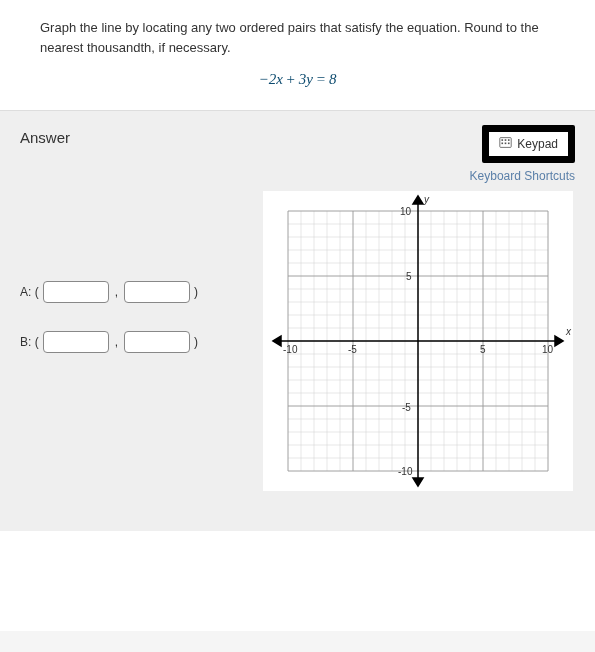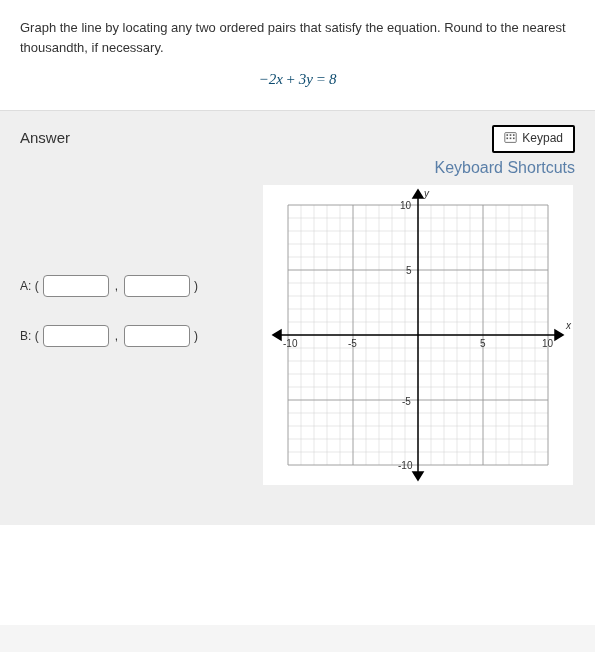--- a/index.html
+++ b/index.html
@@ -1,27 +1,27 @@
 <!DOCTYPE html>
 <html><head>
 <meta charset="utf-8">
 <style>
   * { box-sizing: border-box; margin: 0; padding: 0; }
   body { font-family: Arial, sans-serif; background: #f5f5f5; width: 595px; }
   .question-section { background: #fff; padding: 18px 20px 22px; border-bottom: 1px solid #ddd; }
-  .question-text { font-size: 13px; color: #333; line-height: 1.5; }
+  .question-text { font-size: 13px; color: #333; line-height: 1.5; margin-left: 20px; }
   .equation { text-align: center; font-family: 'Times New Roman', serif; font-size: 15px; color: #0c4a6e; margin-top: 14px; font-style: italic; }
   .equation .plus { font-style: normal; }
   .answer-section { background: #efefef; padding: 14px 20px 40px; }
   .answer-header { display: flex; justify-content: space-between; align-items: flex-start; margin-bottom: 8px; }
   .answer-title { font-size: 15px; color: #333; margin-top: 4px; }
   .shortcuts-col { display: flex; flex-direction: column; align-items: flex-end; gap: 6px; }
-  .keypad-btn { display: inline-flex; align-items: flex-start; gap: 5px; background: #fff; border: 2px solid #000000; padding: 4px 10px; font-size: 12px; color: #333; cursor: pointer; border-radius: 2px; }
+  .keypad-btn { display: inline-flex; align-items: center; gap: 5px; background: #fff; border: 7px solid #000000; padding: 4px 10px; font-size: 12px; color: #333; cursor: pointer; border-radius: 2px; }
   .keypad-btn svg { width: 13px; height: 13px; }
-  .kb-shortcuts { font-size: 16px; color: #5a7fa8; cursor: pointer; }
+  .kb-shortcuts { font-size: 12px; color: #5a7fa8; cursor: pointer; }
   .instruction { font-size: 13px; color: #333; line-height: 1.5; margin-bottom: 16px; }
   .content-row { display: flex; gap: 10px; }
   .inputs-col { width: 230px; padding-top: 90px; }
   .point-row { display: flex; align-items: center; margin-bottom: 28px; font-size: 12px; color: #333; }
   .point-row .label { margin-right: 4px; }
   .point-row input { width: 66px; height: 22px; border: 1px solid #888; border-radius: 4px; padding: 0 4px; font-size: 12px; }
   .point-row .comma { margin: 0 6px; }
   .point-row .close-paren { margin-left: 4px; }
   .graph-col { flex: 1; display: flex; justify-content: center; }
   .graph-svg { background: #fff; }

